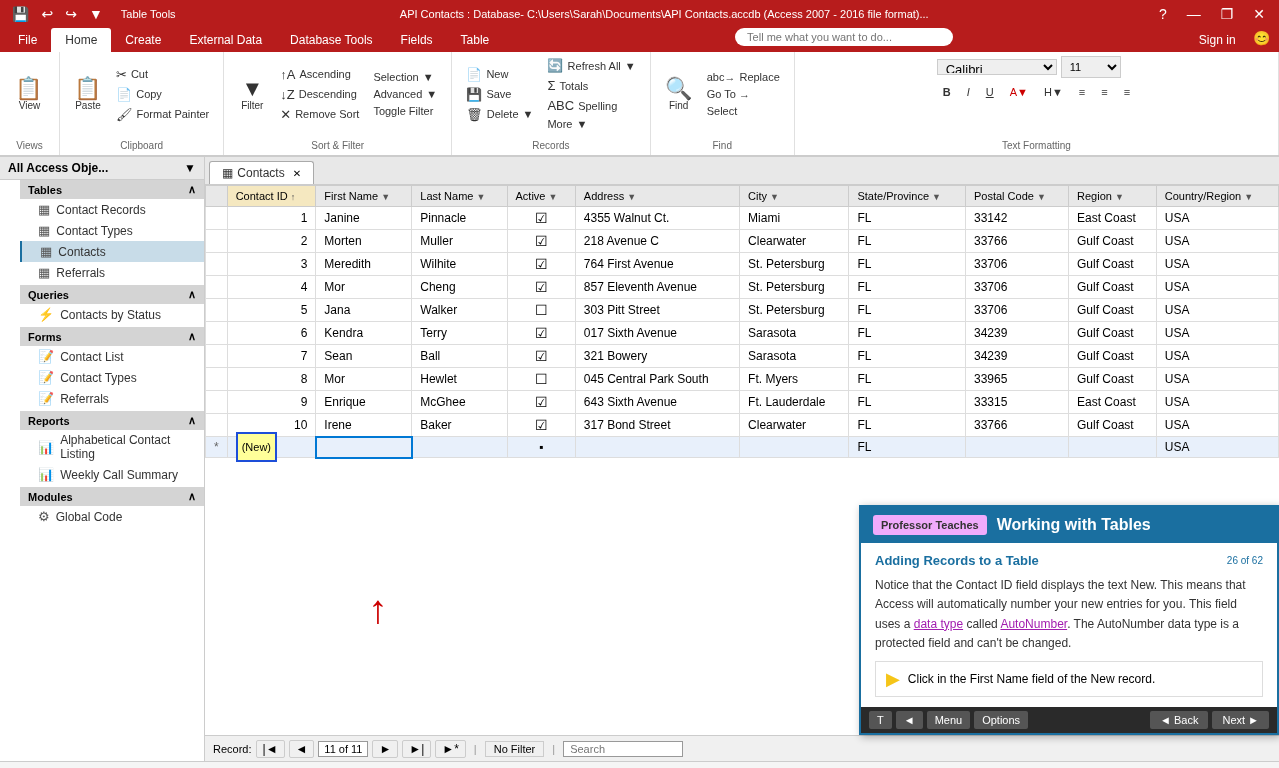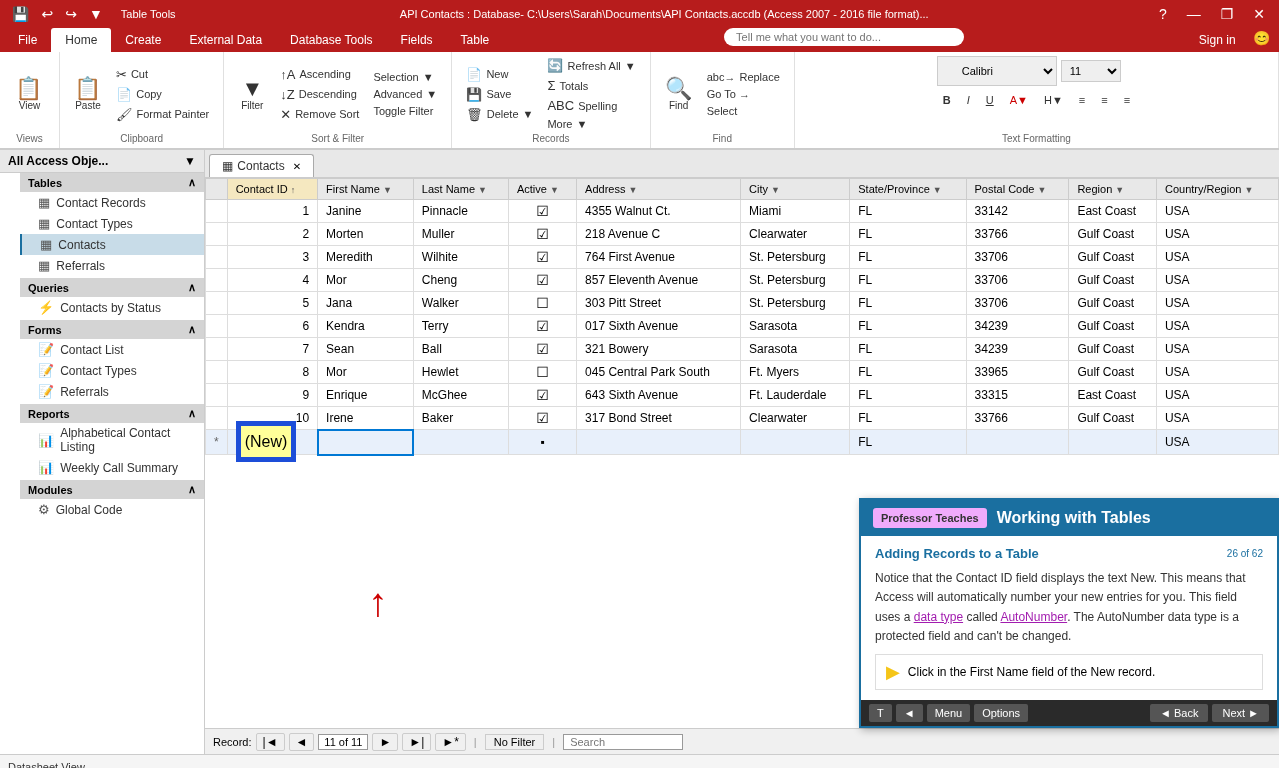--- a/index.html
+++ b/index.html
@@ -32,36 +32,36 @@
       cursor: pointer;
       color: white;
       border: none;
       background: none;
     }
     .ribbon-tab.active { background: white; color: #333; border-radius: 3px 3px 0 0; margin-bottom: -1px; }
 
     .ribbon-content { background: white; display: flex; align-items: stretch; border-bottom: 1px solid #ccc; min-height: 80px; }
     .ribbon-group { display: flex; flex-direction: column; align-items: center; border-right: 1px solid #e0e0e0; padding: 4px 8px; min-width: 60px; }
     .ribbon-group-content { display: flex; align-items: center; gap: 2px; flex: 1; }
-    .ribbon-group-label { font-size: 10px; color: #666; margin-top: 1px; text-align: center; }
+    .ribbon-group-label { font-size: 10px; color: #666; margin-top: 8px; text-align: center; }
 
     .ribbon-btn {
       display: flex; flex-direction: column; align-items: center; justify-content: center;
       padding: 4px 6px; cursor: pointer; border: none; background: none;
       border-radius: 3px; font-size: 10px; min-width: 40px; color: #333;
     }
     .ribbon-btn .btn-icon { font-size: 22px; line-height: 1; }
     .ribbon-btn.large { min-height: 60px; flex-direction: column; }
 
     .ribbon-btn-small { display: flex; align-items: center; gap: 4px; padding: 2px 6px; cursor: pointer; border: none; background: none; border-radius: 3px; font-size: 11px; color: #333; white-space: nowrap; }
     .ribbon-btn-small .small-icon { font-size: 13px; }
 
     .ribbon-col { display: flex; flex-direction: column; gap: 1px; }
     .font-row { display: flex; align-items: center; gap: 4px; }
-    .font-select { font-size: 11px; border: 1px solid #ccc; padding: 1px 20px; height: 30px; min-width: 120px; }
+    .font-select { font-size: 13px; border: 1px solid #ccc; padding: 1px 4px; height: 16px; min-width: 120px; }
     .font-size-select { font-size: 11px; border: 1px solid #ccc; padding: 1px 4px; height: 22px; width: 60px; }
 
     
     .status-bar { background: #f5f5f5; border-top: 1px solid #ccc; height: 24px; display: flex; align-items: center; padding: 0 8px; font-size: 11px; color: #333; }
 
     
     .main-area { display: flex; height: calc(768px - 28px - 80px - 26px - 30px); }
 
     
     .nav-pane { width: 205px; background: #fff; border-right: 1px solid #ccc; display: flex; flex-direction: column; overflow: hidden; }
@@ -179,21 +179,21 @@
 <div class="ribbon">
   <div class="ribbon-tabs">
     <button class="ribbon-tab">File</button>
     <button class="ribbon-tab active">Home</button>
     <button class="ribbon-tab">Create</button>
     <button class="ribbon-tab">External Data</button>
     <button class="ribbon-tab">Database Tools</button>
     <button class="ribbon-tab">Fields</button>
     <button class="ribbon-tab">Table</button>
     <div style="flex:1; display:flex; align-items:center; justify-content:center;">
-      <input style="background: white; color: rgb(51, 51, 51); border: none; border-radius: 12px; padding: 3px 12px; font-size: 11px; width: 240px;" placeholder="Tell me what you want to do...">
+      <input style="background: white; color: rgb(51, 51, 51); border: none; border-radius: 12px; padding: 3px 12px; font-size: 11px; width: 218px;" placeholder="Tell me what you want to do...">
     </div>
     <button class="ribbon-tab" style="color:white;">Sign in</button>
     <button class="quick-btn">😊</button>
   </div>
 
   <div class="ribbon-content">
 
     <div class="ribbon-group">
       <div class="ribbon-group-content">
         <button class="ribbon-btn large">
@@ -621,21 +621,21 @@
       <td class="checkbox-cell"><span class="cb">☑</span></td>
       <td>317 Bond Street</td>
       <td>Clearwater</td>
       <td>FL</td>
       <td>33766</td>
       <td>Gulf Coast</td>
       <td>USA</td>
     </tr>
             <tr class="new-row">
     <td style="text-align:center;color:#666;">*</td>
-    <td><span style="background:#ffff99;border:5px solid #1d4ed8;padding:7px 4px;font-size:16px;">(New)</span></td>
+    <td><span style="background:#ffff99;border:2px solid #1d4ed8;padding:7px 4px;font-size:11px;">(New)</span></td>
     <td class="new-cell"></td>
     <td></td>
     <td class="checkbox-cell"><span style="font-size:12px;">▪</span></td>
     <td></td>
     <td></td>
     <td>FL</td>
     <td></td>
     <td></td>
     <td>USA</td>
   </tr>

